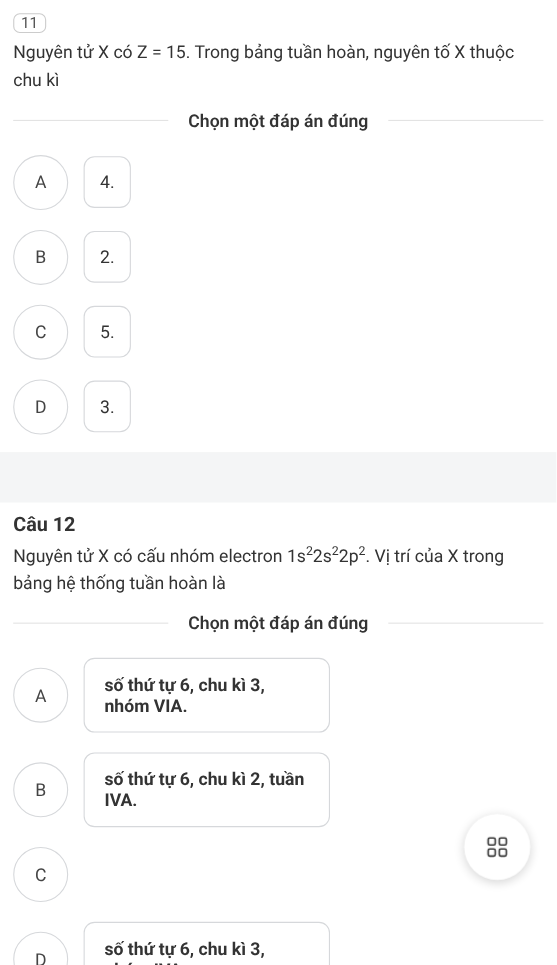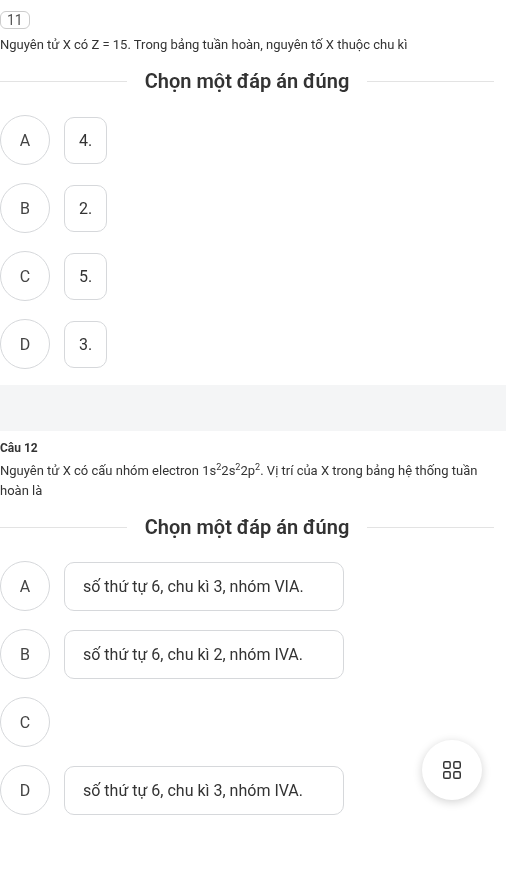--- a/index.html
+++ b/index.html
@@ -2,55 +2,55 @@
 <html><head>
 <meta charset="utf-8">
 <style>
   * { box-sizing: border-box; margin: 0; padding: 0; }
   body {
     font-family: -apple-system, BlinkMacSystemFont, "Segoe UI", Roboto, Arial, sans-serif;
     background: #fff;
     color: #333;
     width: 506px;
   }
-  .question-block { padding: 10px 12px 16px 0; background:#fff; }
+  .question-block { padding: 10px 12px 16px 12px; background:#fff; }
   .question-num-outline {
     display:inline-block;
     border:1px solid #ccc;
     border-radius:6px;
     padding:0 6px;
     font-size:14px;
     color:#555;
     margin-bottom:6px;
   }
   .question-text {
-    font-size: 13px;
+    font-size: 16px;
     line-height: 1.55;
     color: #333;
     margin-bottom: 4px;
   }
   .question-title {
     font-weight:700;
-    font-size:12px;
+    font-size:18px;
     color:#333;
     margin-bottom:6px;
   }
   .divider-row {
     display:flex;
     align-items:center;
     margin: 14px 0 22px 0;
   }
   .divider-line {
     flex:1;
     height:1px;
     background:#e3e3e3;
   }
   .divider-label {
     padding: 0 18px;
-    font-size:20px;
+    font-size:16px;
     font-weight:600;
     color:#333;
     white-space:nowrap;
   }
   .options { display:flex; flex-direction:column; gap:18px; }
   .option-row { display:flex; align-items:center; gap:14px; }
   .letter-circle {
     width:50px; height:50px;
     border:1px solid #d6d8db;
     border-radius:50%;
@@ -64,21 +64,21 @@
     border:1px solid #d6d8db;
     border-radius:10px;
     padding: 14px 18px;
     font-size:16px;
     color:#333;
     cursor:pointer;
     background:#fff;
     min-width:40px;
   }
   .answer-box.narrow { padding: 13px 14px; }
-  .answer-box.wide { flex:0 0 auto; width:280px; }
+  .answer-box.wide { flex:0 0 auto; width:224px;font-weight:bold; }
   .gap-strip { height:46px; background:#f4f5f6; }
   sup { font-size:0.7em; vertical-align:super; line-height:0; }
   .fab {
     position:fixed;
     left: 422px;
     top: 740px;
     width:60px; height:60px;
     border-radius:50%;
     background:#fff;
     box-shadow:0 2px 10px rgba(0,0,0,0.18);
@@ -134,21 +134,21 @@
     <div class="divider-line"></div>
   </div>
 
   <div class="options">
     <div class="option-row">
       <div class="letter-circle">A</div>
       <div class="answer-box wide">số thứ tự 6, chu kì 3, nhóm VIA.</div>
     </div>
     <div class="option-row">
       <div class="letter-circle">B</div>
-      <div class="answer-box wide">số thứ tự 6, chu kì 2, nhóm IVA.</div>
+      <div class="answer-box wide">số thứ tự 6, chu kì 2, tuần IVA.</div>
     </div>
     <div class="option-row">
       <div class="letter-circle">C</div>
     </div>
     <div class="option-row">
       <div class="letter-circle">D</div>
       <div class="answer-box wide">số thứ tự 6, chu kì 3, nhóm IVA.</div>
     </div>
   </div>
 </div>

